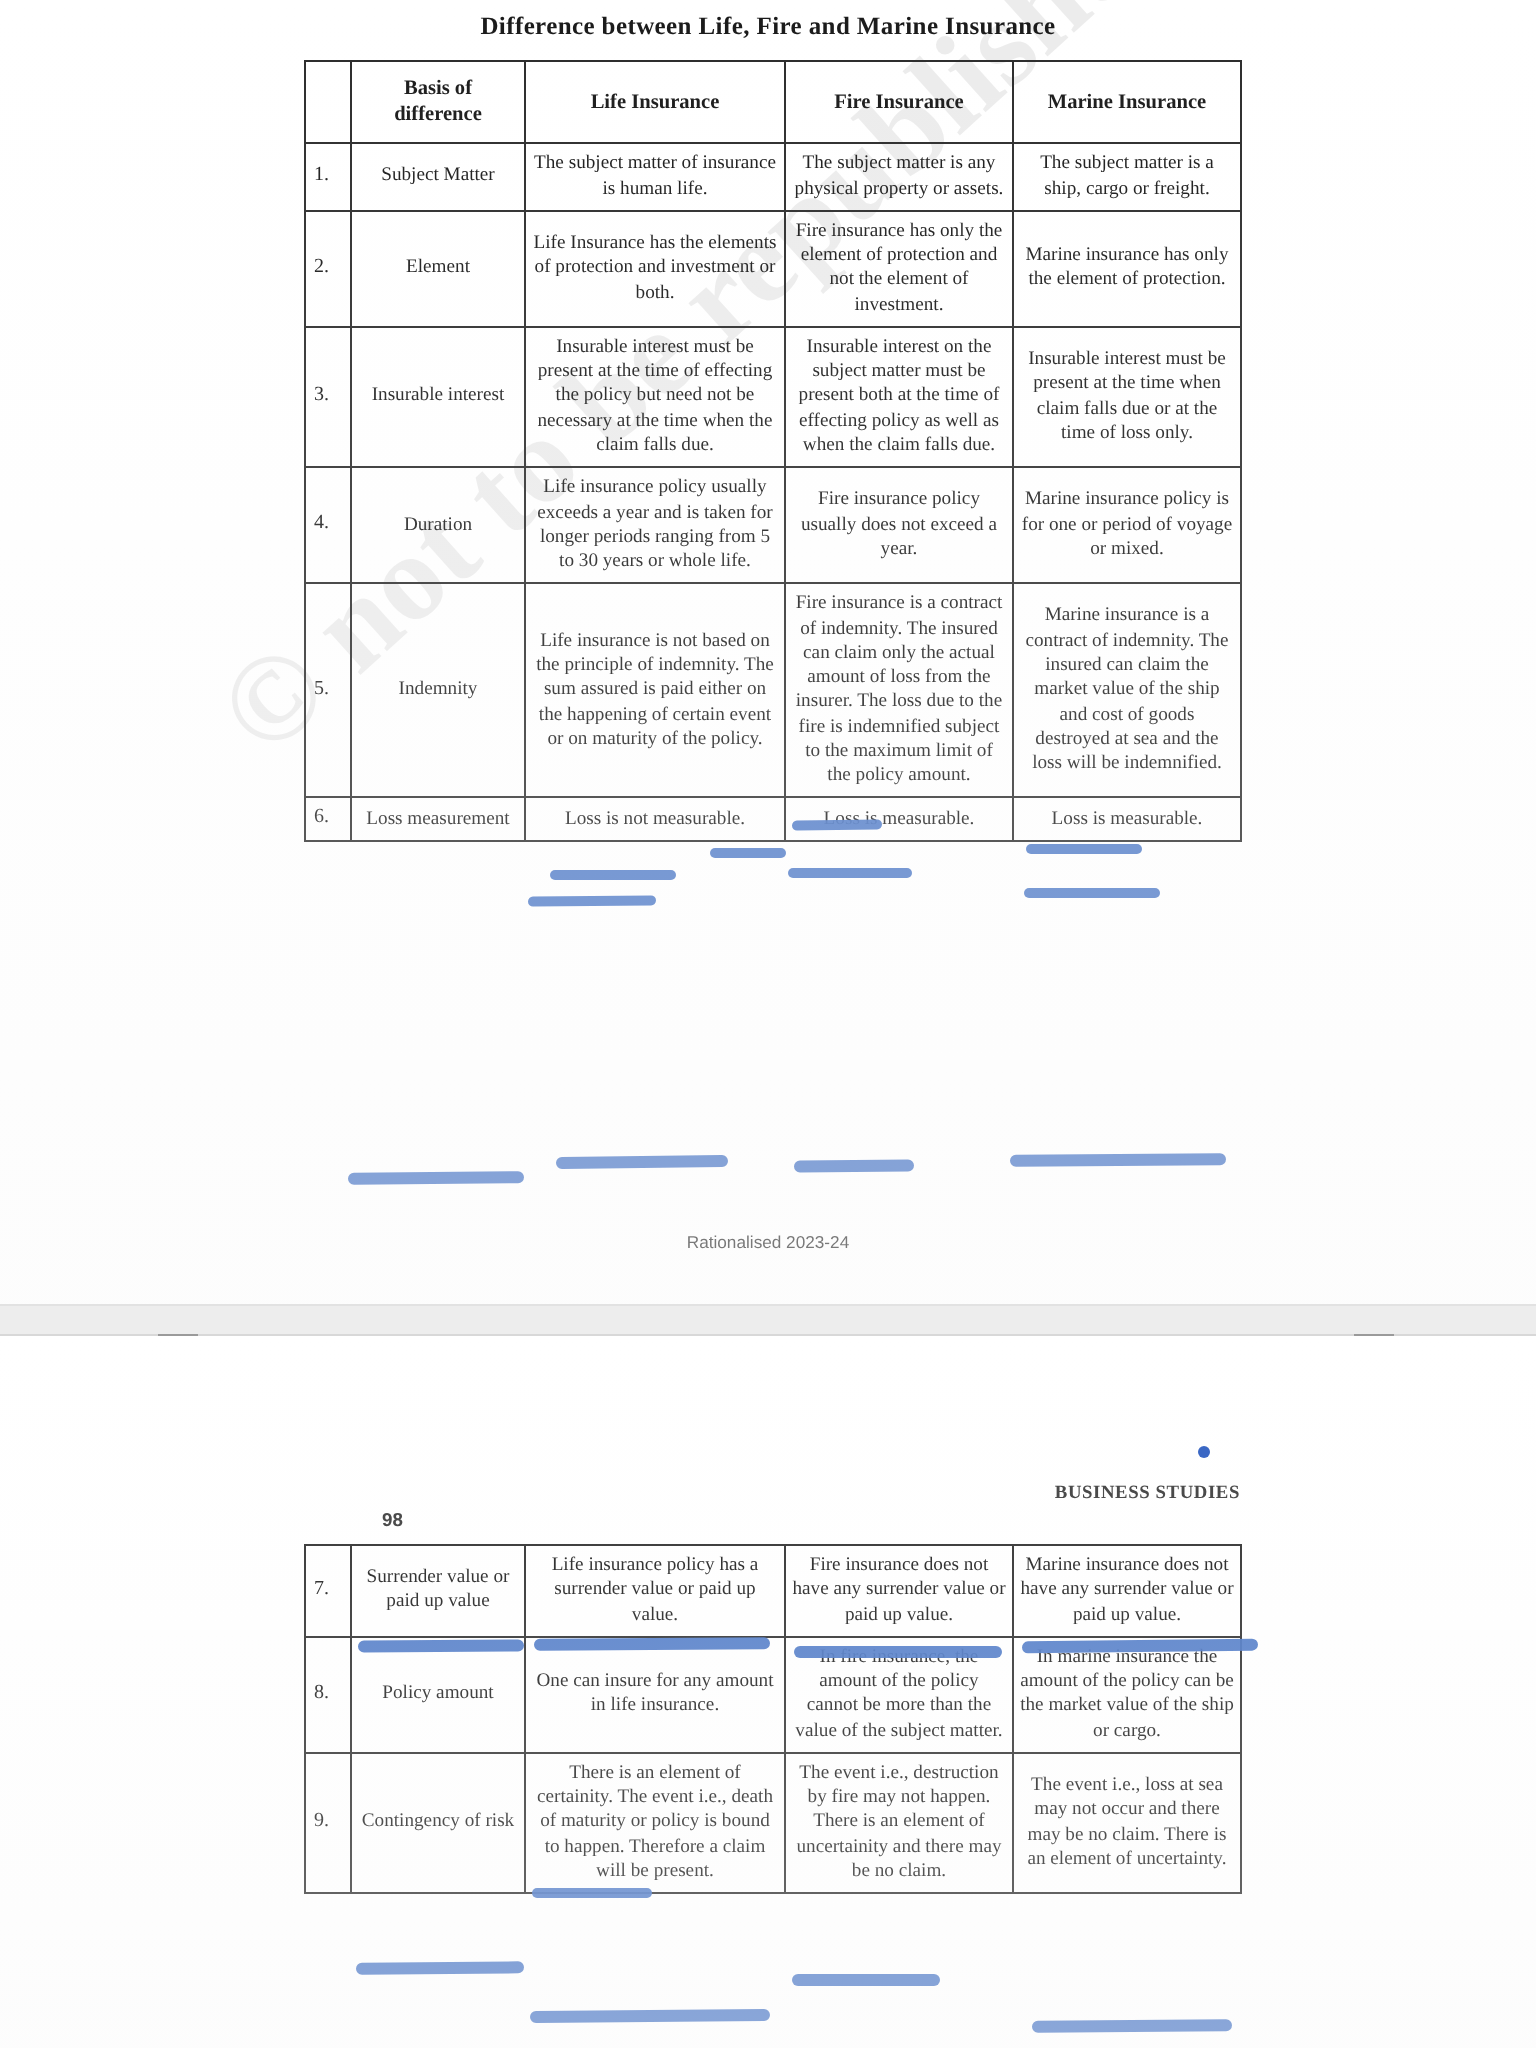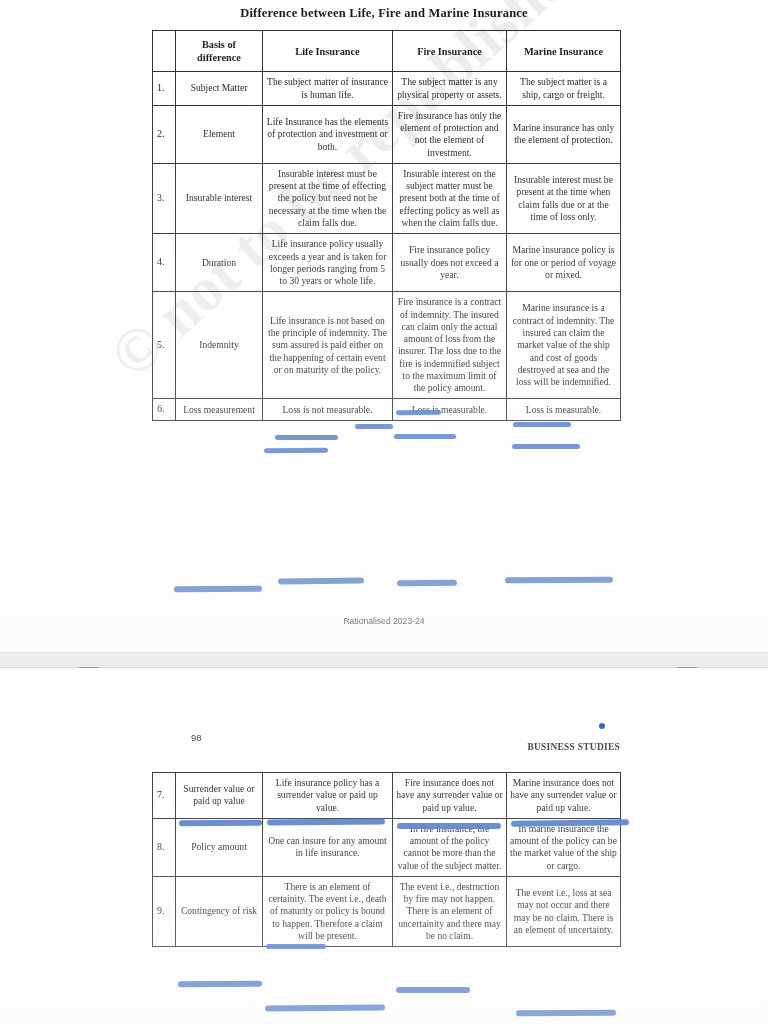--- a/index.html
+++ b/index.html
@@ -101,24 +101,24 @@
     top: 616px;
     width: 768px;
     text-align: center;
     font-family: "Liberation Sans", "DejaVu Sans", sans-serif;
     font-size: 8.6px;
     color: #3a3a3a;
   }
   .folio-num {
     position: absolute;
     left: 149px;
-    top: 732px;
+    top: 754px;
     font-family: "Liberation Sans", "DejaVu Sans", sans-serif;
     font-size: 9.4px;
-    font-weight: normal;
+    font-weight: bold;
     color: #4a4a4a;
     padding-left: 42px;
   }
   .running-head {
     position: absolute;
     right: 148px;
     top: 742px;
     font-family: "Liberation Serif", "DejaVu Serif", serif;
     font-size: 9.4px;
     font-weight: bold;

